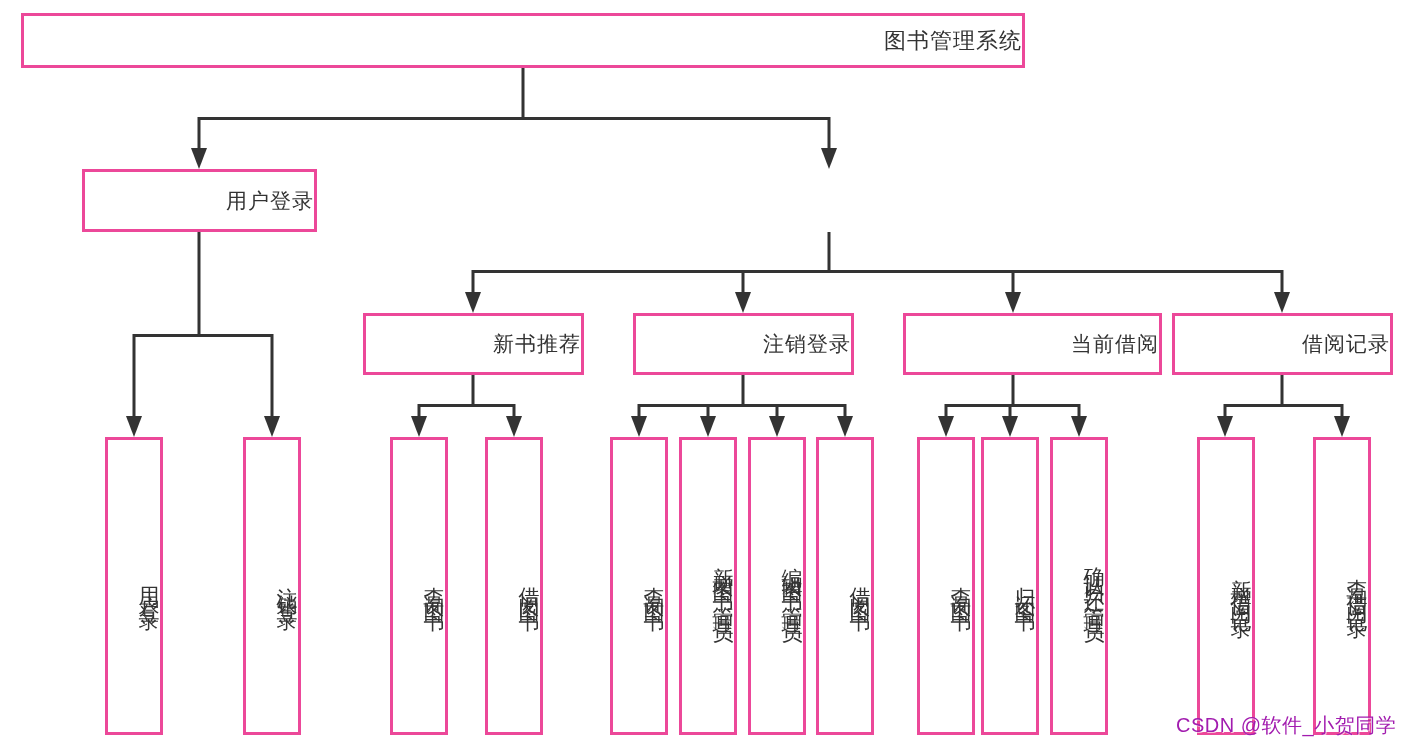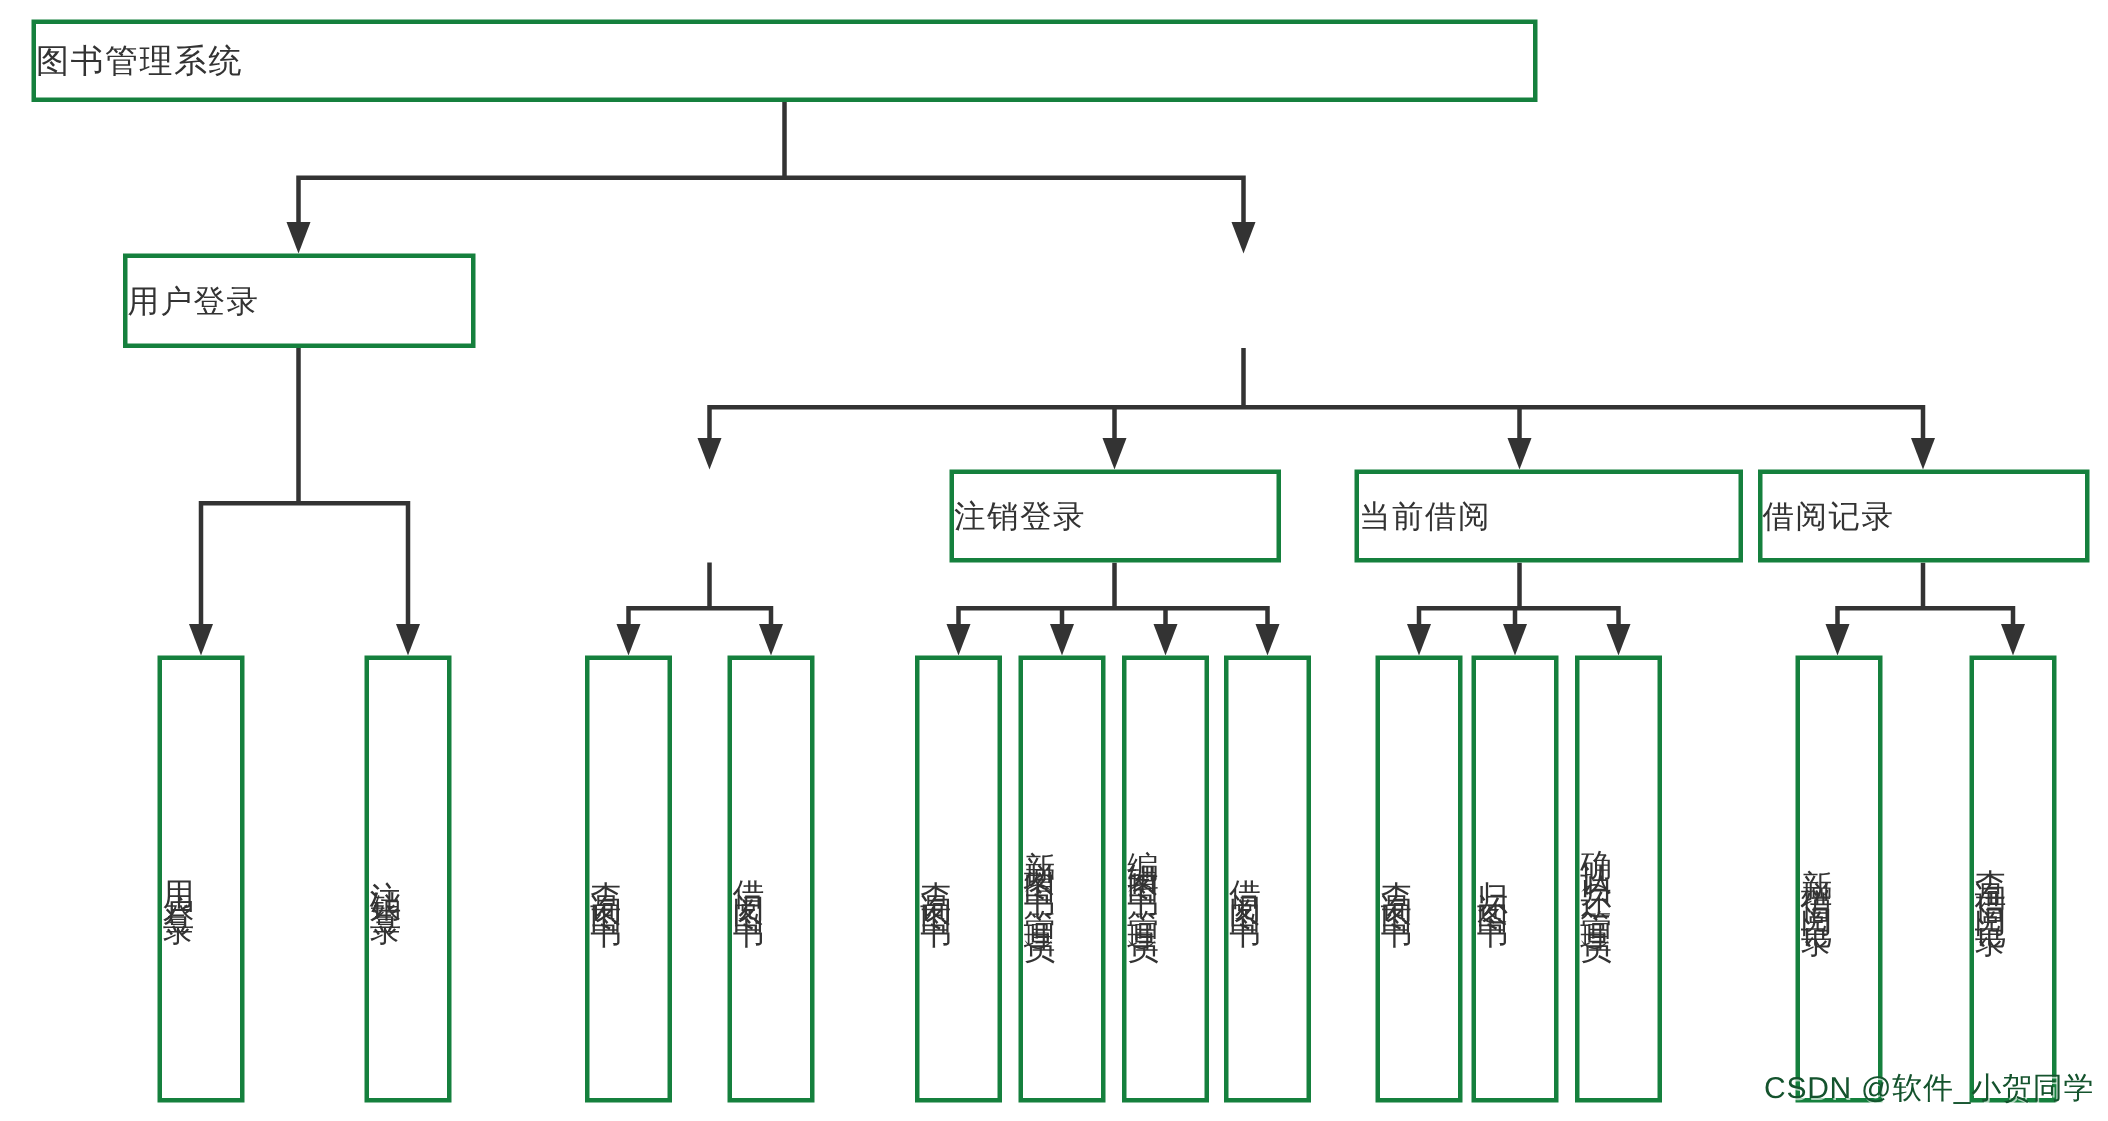--- a/index.html
+++ b/index.html
@@ -3,21 +3,21 @@
 <meta charset="utf-8">
 <style>
   html,body { margin:0; padding:0; background:#ffffff; }
   .canvas {
     position:relative; width:1405px; height:747px; background:#ffffff;
     font-family:"Liberation Sans", sans-serif; color:#333333; overflow:hidden;
   }
   .connectors { position:absolute; left:0; top:0; z-index:1; }
   .node {
     position:absolute; box-sizing:border-box; background:#ffffff;
-    border:3px solid #15803d; display:flex; align-items:center; justify-content:flex-start;
+    border:3px solid #ec4899; display:flex; align-items:center; justify-content:flex-end;
     z-index:2;
   }
   .node .hlabel { font-size:21px; letter-spacing:1px; white-space:nowrap; }
   .root .hlabel { font-size:22px; }
   .leaf { width:58px; top:437px; height:298px; }
   .leaf .vtext {
     writing-mode:vertical-rl; text-orientation:mixed;
     font-size:21px; letter-spacing:8px; line-height:1; white-space:nowrap;
   }
   .watermark {
@@ -65,20 +65,23 @@
   </svg>
 
   <div class="node root" style="left:21px;top:13px;width:1004px;height:55px">
     <span class="hlabel">图书管理系统</span>
   </div>
 
   <div class="node" style="left:82px;top:169px;width:235px;height:63px">
     <span class="hlabel">用户登录</span>
   </div>
 
+  <div class="node" style="left:363px;top:313px;width:221px;height:62px">
+    <span class="hlabel">新书推荐</span>
+  </div>
   <div class="node" style="left:633px;top:313px;width:221px;height:62px">
     <span class="hlabel">注销登录</span>
   </div>
   <div class="node" style="left:903px;top:313px;width:259px;height:62px">
     <span class="hlabel">当前借阅</span>
   </div>
   <div class="node" style="left:1172px;top:313px;width:221px;height:62px">
     <span class="hlabel">借阅记录</span>
   </div>
 
@@ -115,15 +118,15 @@
   <div class="node leaf" style="left:1050px">
     <span class="vtext">确认归还（管理员）</span>
   </div>
   <div class="node leaf" style="left:1197px">
     <span class="vtext">新增借阅记录</span>
   </div>
   <div class="node leaf" style="left:1313px">
     <span class="vtext">查询借阅记录</span>
   </div>
 
-  <div class="watermark" style="color: #14532d; text-align: right;">CSDN @软件_小贺同学</div>
+  <div class="watermark" style="color: #a21caf; text-align: right;">CSDN @软件_小贺同学</div>
 
 </div>
 
 </body></html>

